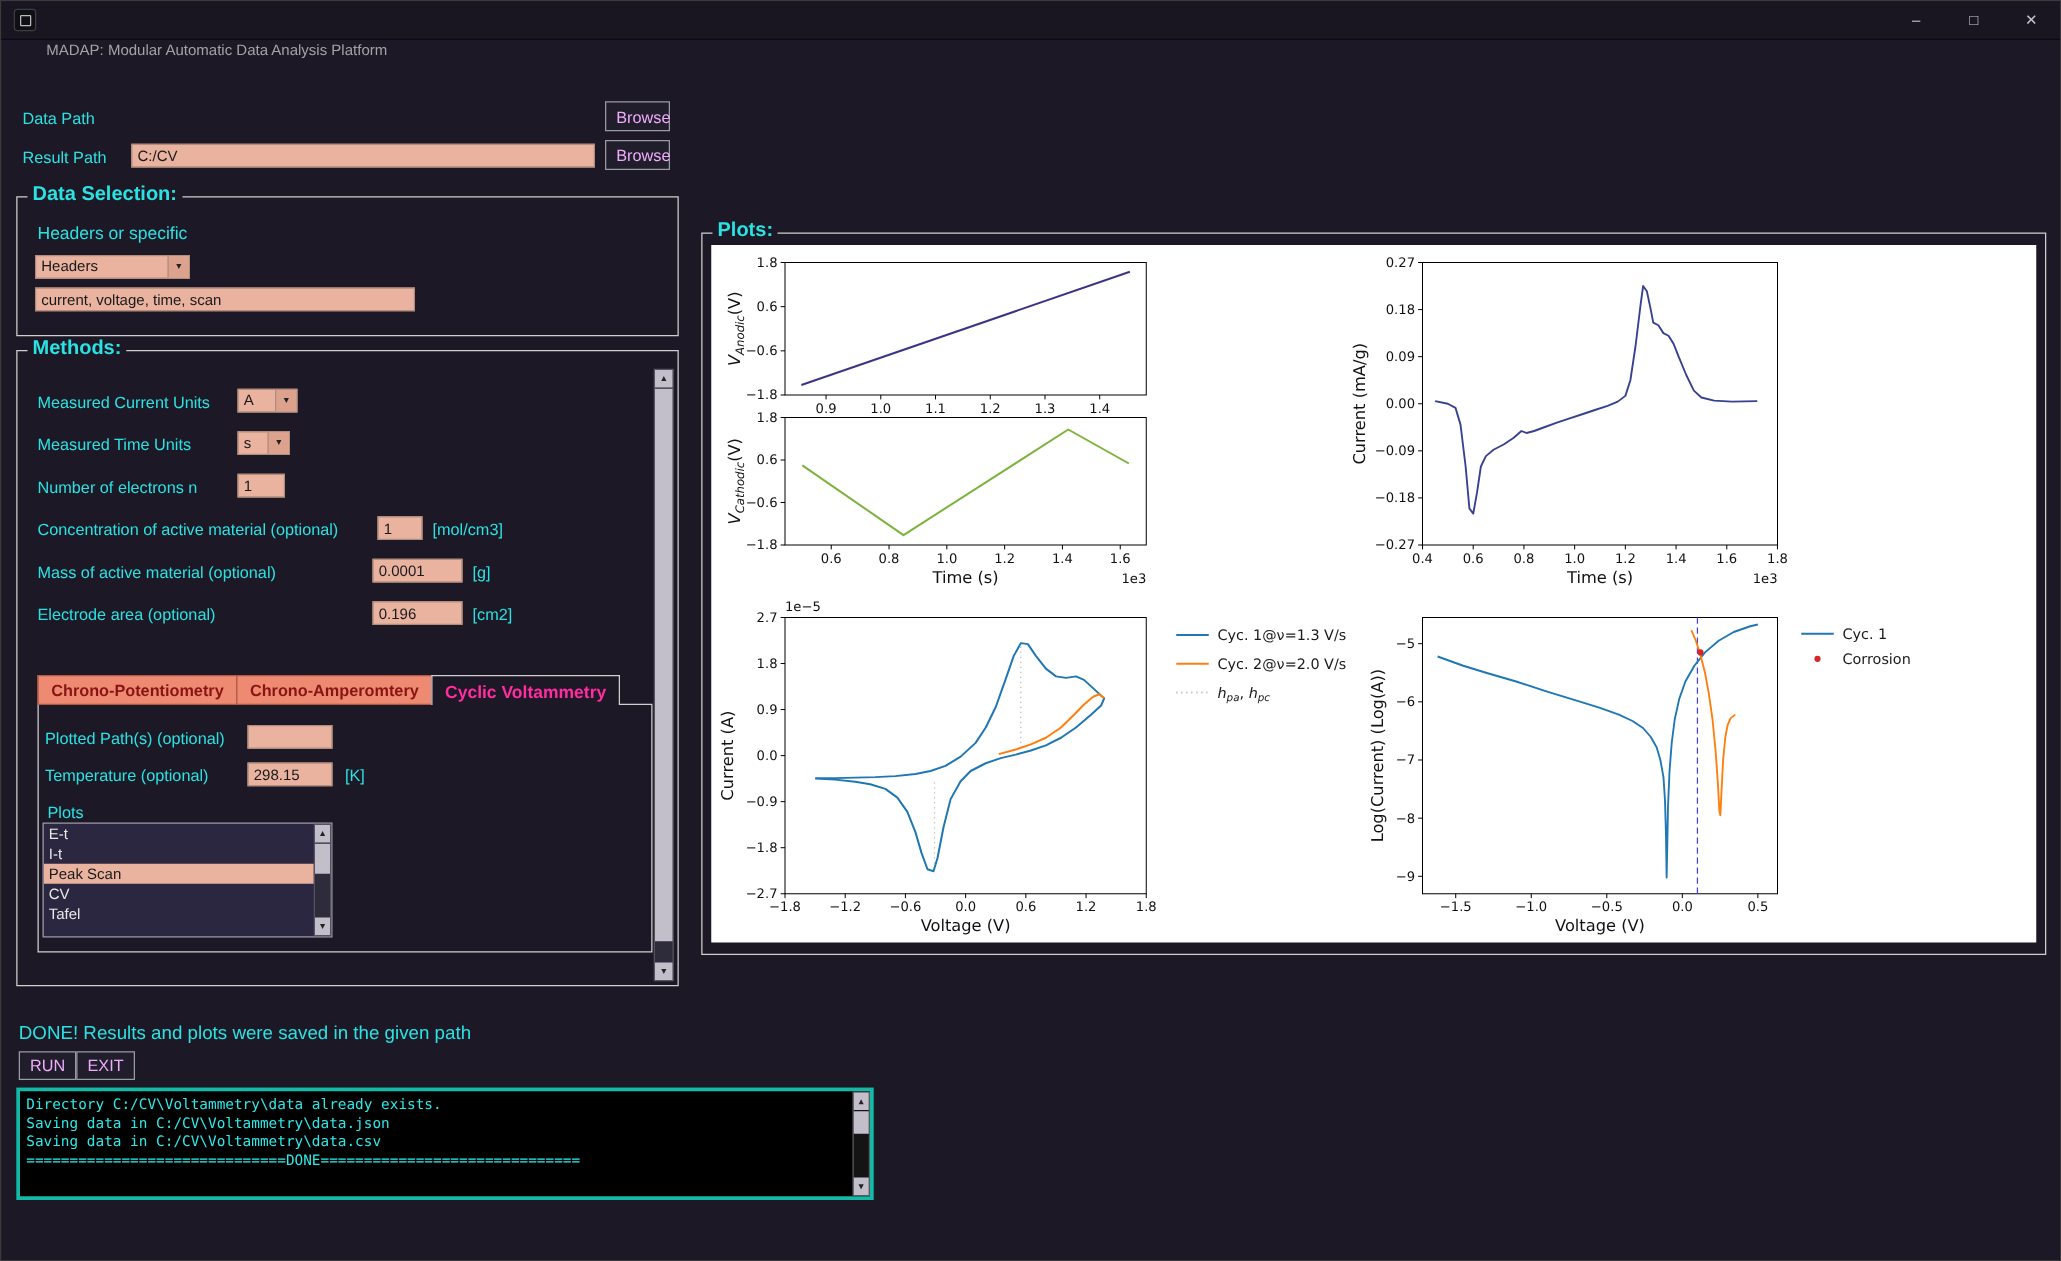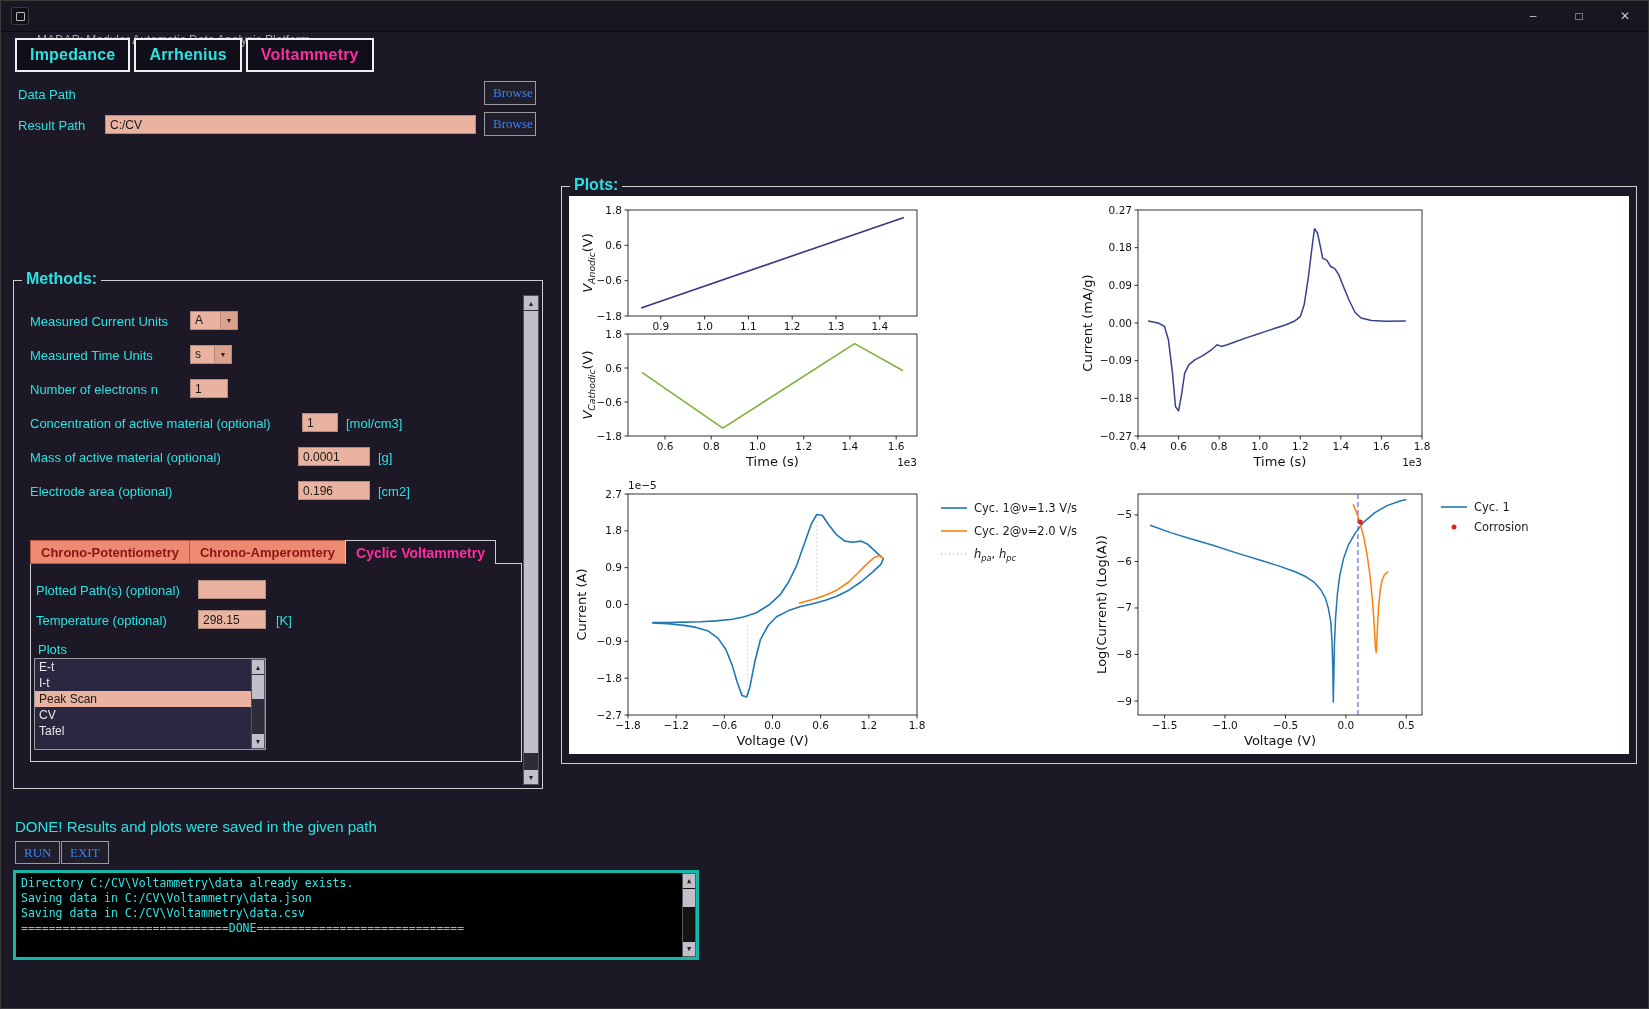--- a/index.html
+++ b/index.html
@@ -14,21 +14,21 @@
   .titlebar-controls{display:flex;height:100%;}
   .win-btn{width:46px;height:100%;display:flex;align-items:center;justify-content:center;color:#c9c9c9;font-size:12px;}
   
   .main-tabs{position:absolute;left:14px;top:37px;display:flex;gap:4px;}
   .main-tab{border:2px solid #f0f0f0;background:#100e18;color:#2ae2e2;font-weight:bold;font-size:16px;padding:6px 13px;letter-spacing:0.2px;}
   .main-tab.active{color:#ff2da0;}
   
   .clabel{color:#2ae2e2;font-size:13px;white-space:nowrap;}
   .field{background:#e9b3a0;border:1px solid #b08d7c;color:#191919;font-size:12px;padding:1px 4px;font-family:"Liberation Sans",sans-serif;box-sizing:border-box;height:19px;}
   input.field{outline:none;}
-  .btn{background:#211e2b;color:#3b82f6;border:1px solid #9a9aa2;font-size:13px;padding:2px 8px;font-family:Liberation Serif, serif;}
+  .btn{background:#211e2b;color:#f0abfc;border:1px solid #9a9aa2;font-size:13px;padding:2px 8px;font-family:Liberation Sans, sans-serif;}
   .select{display:flex;align-items:stretch;background:#e9b3a0;border:1px solid #b08d7c;height:19px;box-sizing:border-box;}
   .select .val{flex:1;padding:1px 4px;font-size:12px;color:#191919;}
   .select .arrow{width:16px;background:#dca28e;border-left:1px solid #b08d7c;display:flex;align-items:center;justify-content:center;font-size:7px;color:#222;}
   
   .groupbox{position:absolute;border:1px solid #cfcfcf;box-sizing:border-box;}
   .groupbox-title{position:absolute;top:-11px;left:8px;background:#1c1826;color:#2ae2e2;font-weight:bold;font-size:16px;padding:0 4px;white-space:nowrap;}
   
   .mtab{font-weight:bold;font-size:13px;padding:4px 10px;background:#ee8a72;color:#8a1414;border:1px solid #b05a46;border-right:none;height:24px;box-sizing:border-box;white-space:nowrap;}
   .mtab:last-child{border-right:1px solid #b05a46;}
   .mtab.active{background:#1c1826;color:#ff2da0;border:1px solid #cfcfcf;border-bottom:none;font-size:14px;}
@@ -62,33 +62,37 @@
       <span class="app-icon"></span>
       <span class="title-text">MADAP: Modular Automatic Data Analysis Platform</span>
     </div>
     <div class="titlebar-controls">
       <span class="win-btn">–</span>
       <span class="win-btn">□</span>
       <span class="win-btn">✕</span>
     </div>
   </div>
 
-  <div class="main-tabs">
-    <div class="main-tab">Impedance</div>
-    <div class="main-tab">Arrhenius</div>
-    <div class="main-tab active">Voltammetry</div>
-  </div>
 
   <span class="clabel abs" style="left:17px;top:86px;">Data Path</span>
   <button class="btn abs" style="left:483px;top:80px;width:52px;height:24px;">Browse</button>
 
   <span class="clabel abs" style="left:17px;top:117px;">Result Path</span>
   <input class="field abs" style="left: 104px; top: 114px; width: 371px;" readonly="" value="C:/CV">
   <button class="btn abs" style="left:483px;top:111px;width:52px;height:24px;">Browse</button>
 
+  <div class="groupbox" style="left:12px;top:156px;width:530px;height:112px;">
+    <span class="groupbox-title">Data Selection:</span>
+    <span class="clabel abs" style="left:16px;top:20px;font-size:14px;">Headers or specific</span>
+    <div class="select abs" style="left:14px;top:46px;width:124px;">
+      <span class="val">Headers</span>
+      <span class="arrow">▼</span>
+    </div>
+    <input class="field abs" style="left: 14px; top: 72px; width: 304px;" readonly="" value="current, voltage, time, scan">
+  </div>
 
   <div class="groupbox" style="left:12px;top:279px;width:530px;height:509px;">
     <span class="groupbox-title">Methods:</span>
 
     <span class="clabel abs" style="left:16px;top:33px;">Measured Current Units</span>
     <div class="select abs" style="left:176px;top:30px;width:48px;">
       <span class="val">A</span>
       <span class="arrow">▼</span>
     </div>
 

